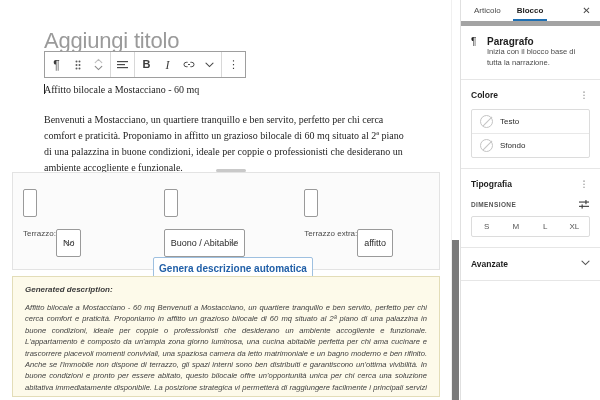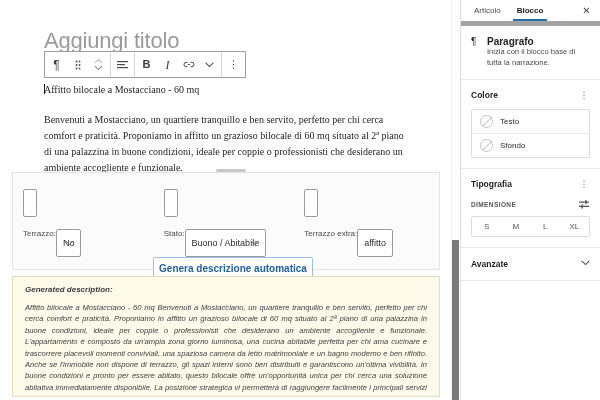--- a/index.html
+++ b/index.html
@@ -555,21 +555,20 @@
               <span>No</span>
               <span class="chev">
                 <svg width="9" height="6" viewBox="0 0 9 6">
                     <path d="M1 1.2 L4.5 4.6 L8 1.2" stroke="#6b6b6b" stroke-width="1" fill="none" stroke-linecap="round"></path>
                   </svg>
               </span>
             </div>
           </div>
 
           <div class="field">
-            <div class="field-label">Stato:</div>
             <div class="field-control">
               <span>Buono / Abitabile</span>
               <span class="chev">
                 <svg width="9" height="6" viewBox="0 0 9 6">
                     <path d="M1 1.2 L4.5 4.6 L8 1.2" stroke="#6b6b6b" stroke-width="1" fill="none" stroke-linecap="round"></path>
                   </svg>
               </span>
             </div>
           </div>
 

